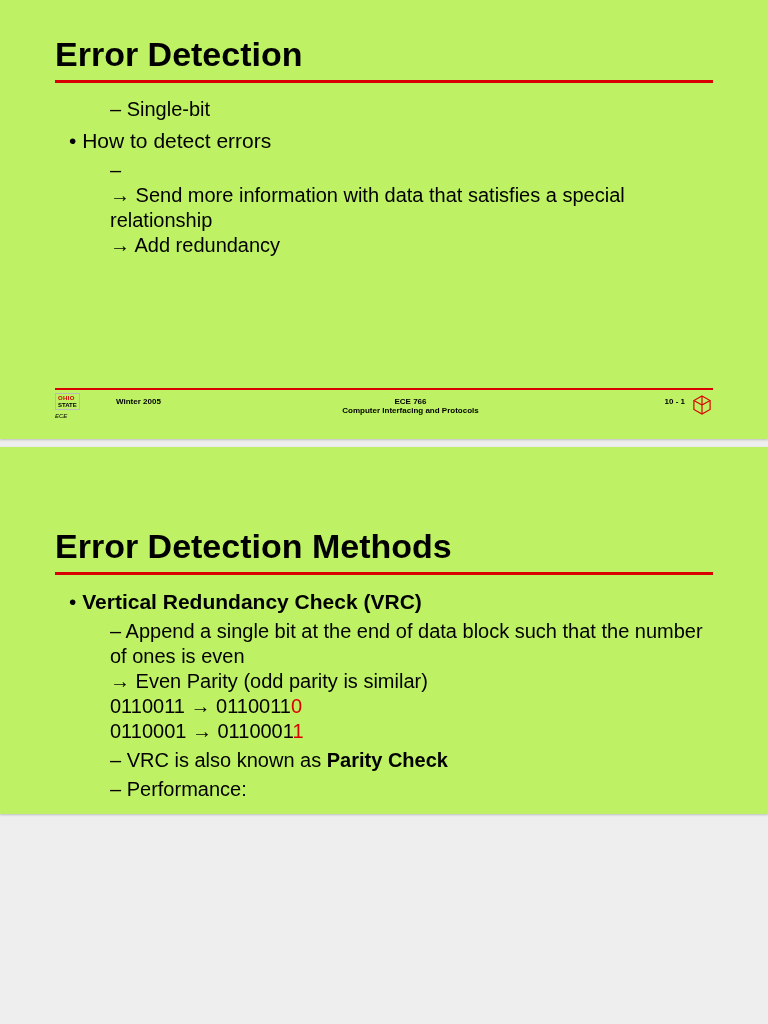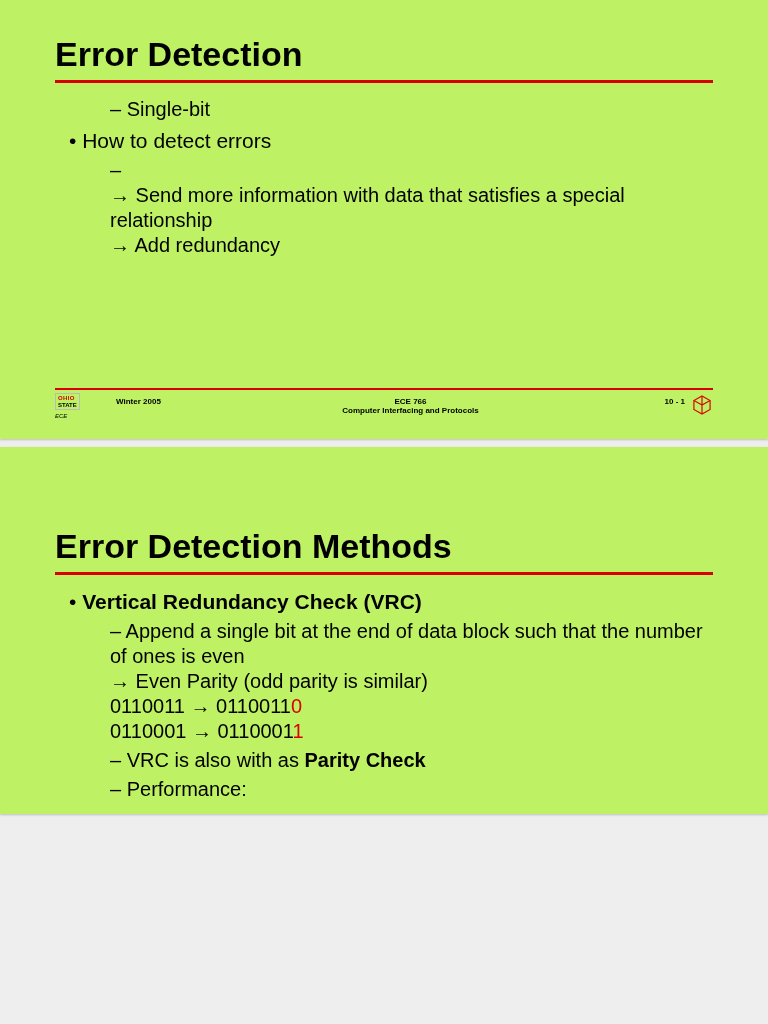--- a/index.html
+++ b/index.html
@@ -154,18 +154,18 @@
       <span class="cont">→ Even Parity (odd parity is similar)</span>
       <span class="cont">
         <span>0110011 → 0110011</span><span class="red-char">0</span>
       </span>
       <span class="cont">
         <span>0110001 → 0110001</span><span class="red-char">1</span>
       </span>
     </div>
 
     <div class="bullet-l2 dash">
-      <span>VRC is also with as </span><span class="bold">Parity Check</span>
+      <span>VRC is also known as </span><span class="bold">Parity Check</span>
     </div>
 
     <div class="bullet-l2 dash">Performance:</div>
   </div>
 </div>
 
 </body></html>

